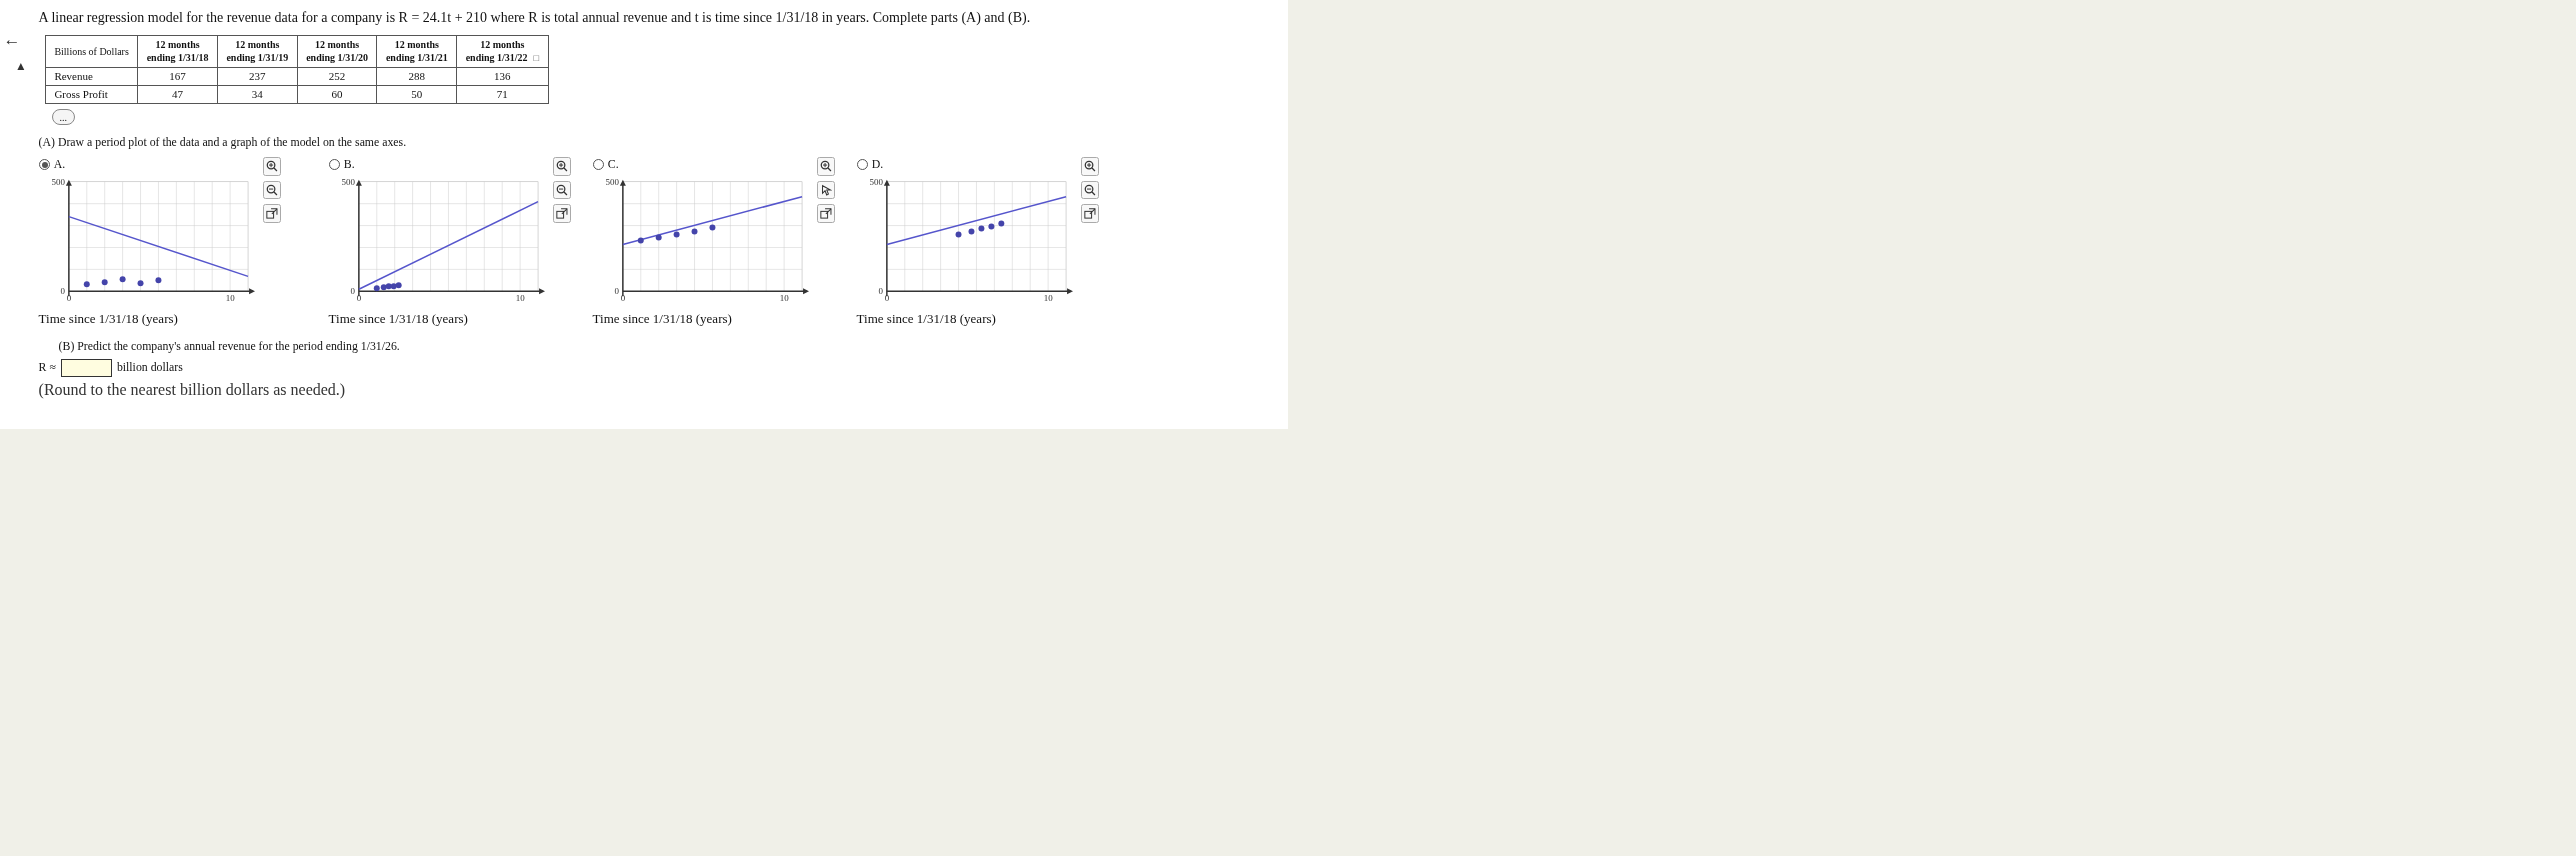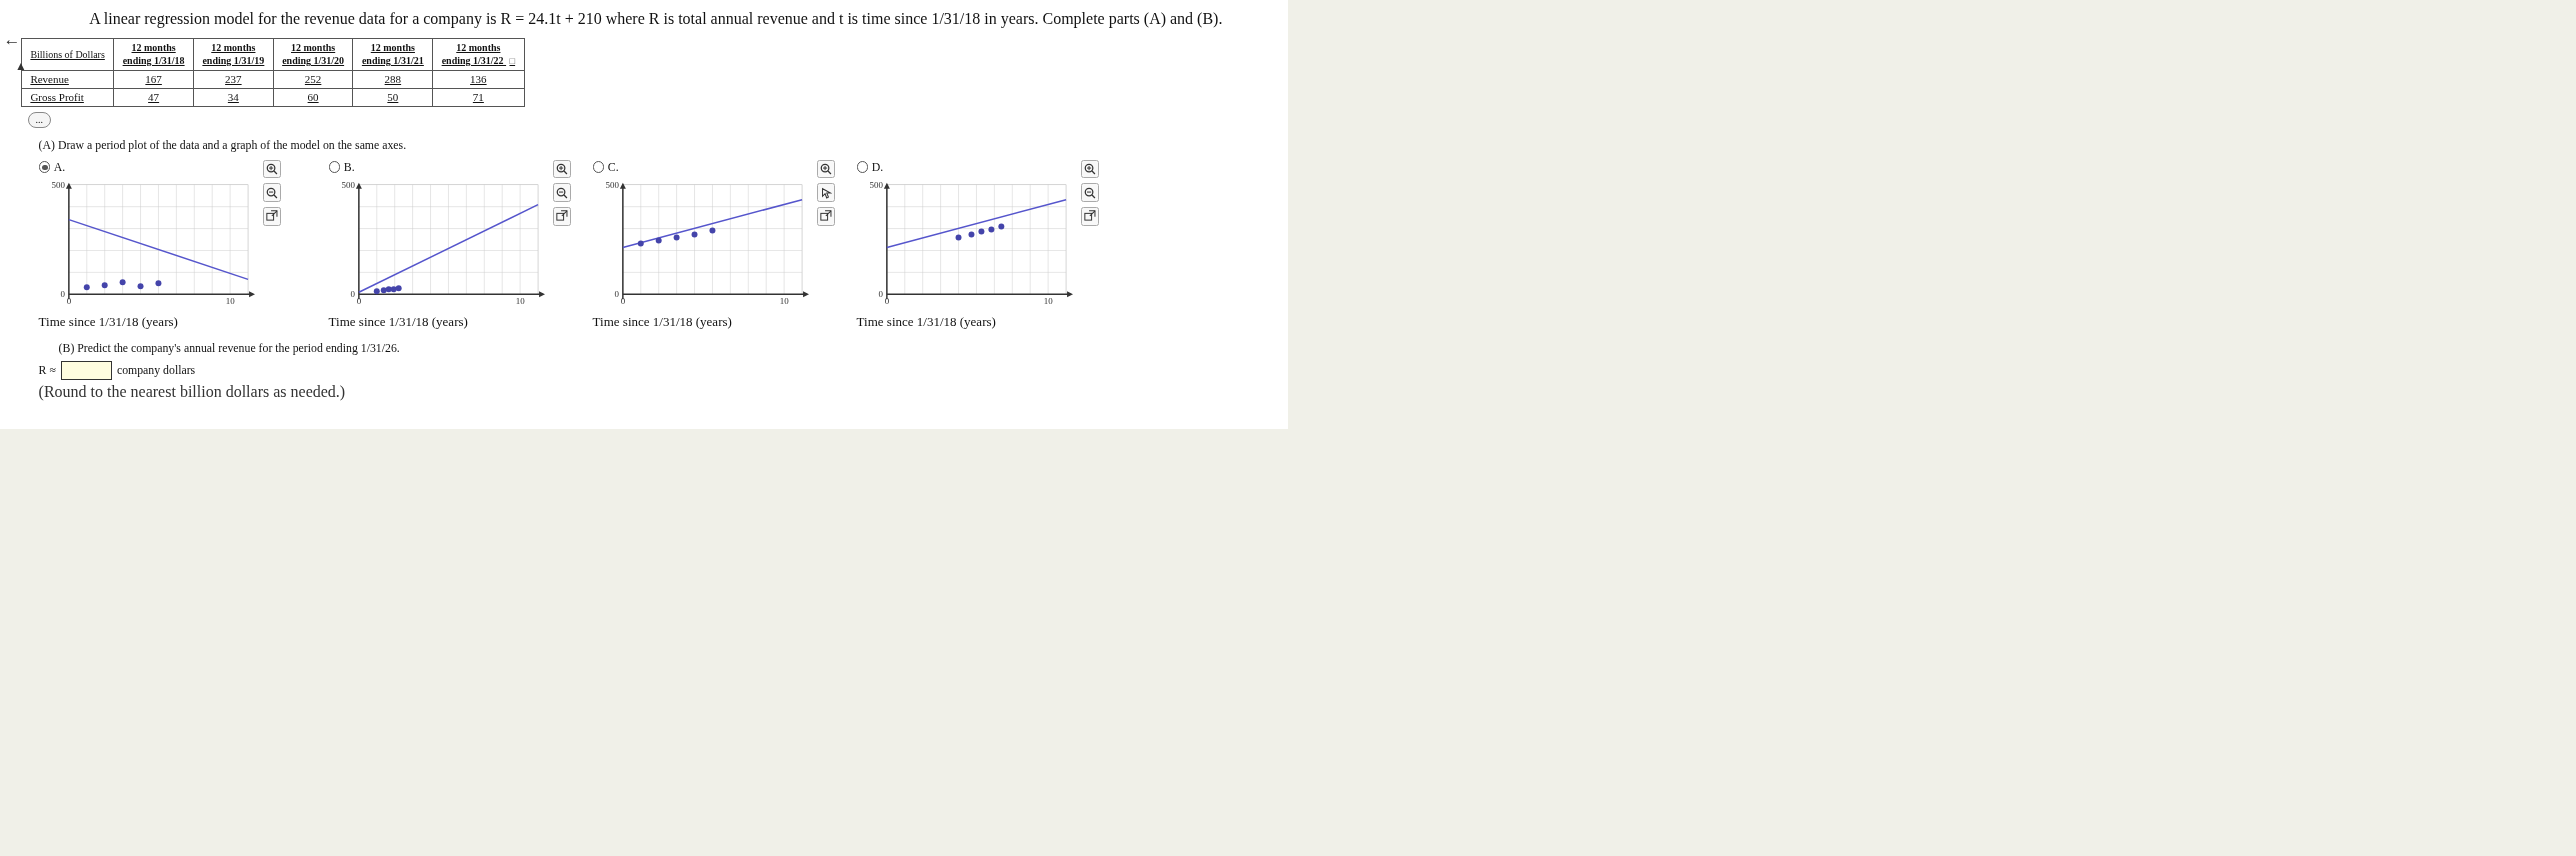--- a/index.html
+++ b/index.html
@@ -13,45 +13,43 @@
       overflow-x: auto;
     }
     .page {
       background: #fff;
       margin: 0;
       padding: 8.4px 15px 15px 15px;
       min-height: 429px;
       position: relative;
     }
     .intro-text {
-      font-size: 16px;
+      font-size: 14px;
       margin-bottom: 6.8px;
       line-height: 1.4;
-      text-align: center;
     }
     .back-arrow {
       position: absolute;
       left: 3.4px;
       top: 30px;
       font-size: 17px;
       cursor: pointer;
       color: #333;
     }
     .up-arrow {
       position: absolute;
       left: 15px;
       top: 59px;
       font-size: 11.8px;
       cursor: pointer;
       color: #333;
     }
     .table-wrapper {
-      margin-left: 6px;
+      margin-left: 30px;
       margin-bottom: 6.8px;
-      text-decoration: underline;
     }
     table.data-table {
       border-collapse: collapse;
       font-size: 11px;
     }
     table.data-table td, table.data-table th {
       border: 0.8px solid #555;
       padding: 2.5px 8.4px;
       text-align: center;
       vertical-align: middle;
@@ -521,19 +519,19 @@
       <div class="graph-xlabel">Time since 1/31/18 (years)</div>
     </div>
 
   </div>
 
   <div class="part-b" style="margin-left:23.6px;">
     <div class="part-b-title">(B) Predict the company's annual revenue for the period ending 1/31/26.</div>
     <div class="answer-row">
       <span>R ≈</span>
       <input type="text" class="answer-box" style="background: rgb(255, 253, 224); border: 1.3px solid rgb(51, 51, 51); width: 51px; height: 18.6px; font-size: 11px; padding: 0px 2.5px;" value="">
-      <span>company dollars</span>
+      <span>billion dollars</span>
     </div>
     <div class="small-note">(Round to the nearest billion dollars as needed.)</div>
   </div>
 
 </div>
 
 
 </body></html>

